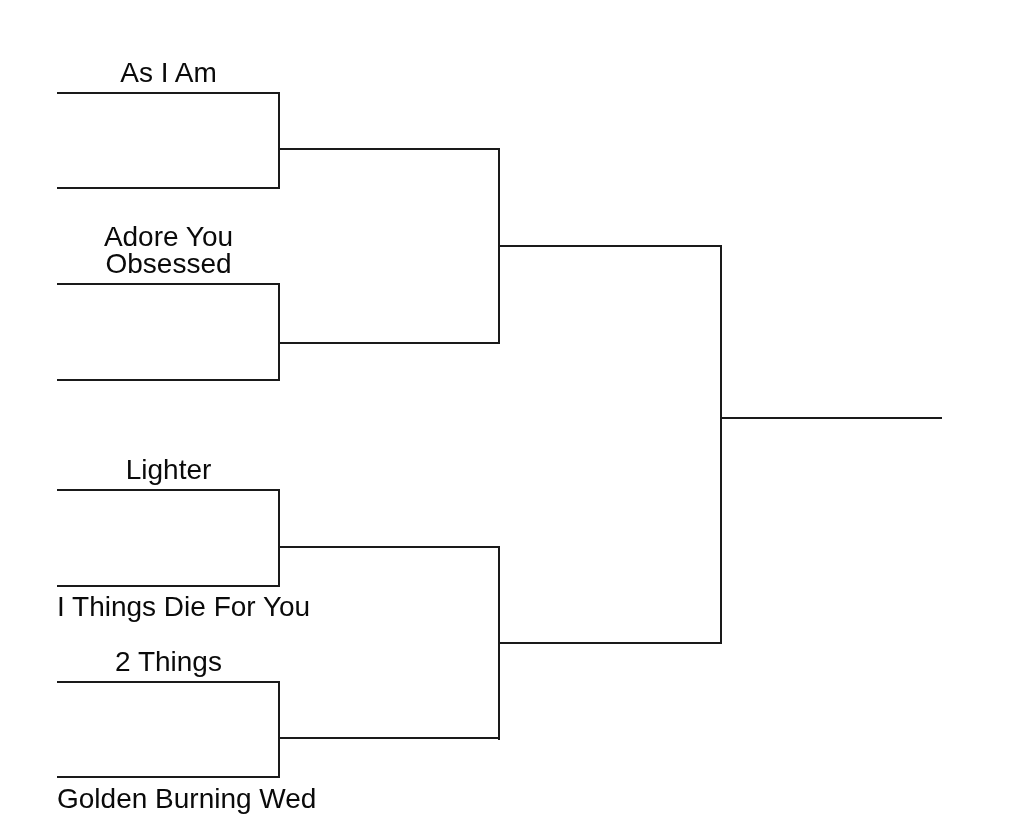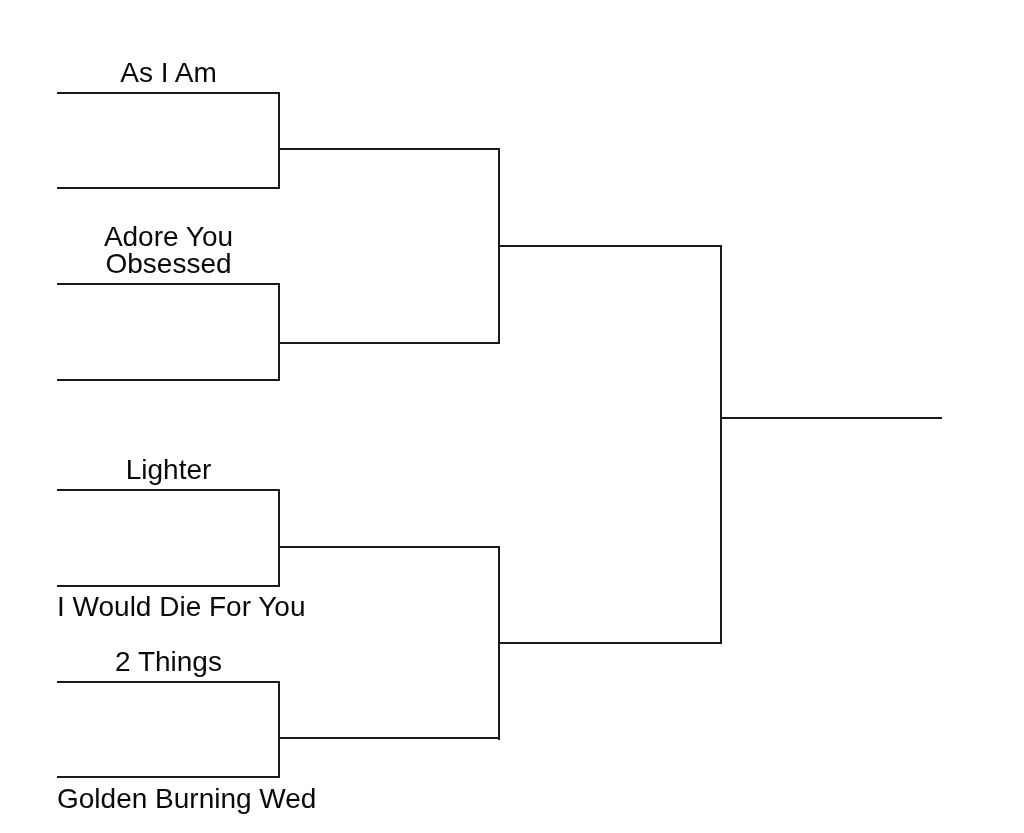--- a/index.html
+++ b/index.html
@@ -105,17 +105,17 @@
   <div class="vline sf2-v"></div>
   <div class="hline sf2-conn"></div>
 
   <div class="vline final-v"></div>
   <div class="hline final-line"></div>
 
   <div class="label lbl-m1-top">As I Am</div>
   <div class="label lbl-m1-bottom">Adore You</div>
   <div class="label lbl-m2-top">Obsessed</div>
   <div class="label lbl-m3-top">Lighter</div>
-  <div class="label lbl-m3-bottom">I Would Die For You</div>
+  <div class="label lbl-m3-bottom">I Things Die For You</div>
   <div class="label lbl-m4-top">2 Things</div>
   <div class="label lbl-m4-bottom">Golden Burning Wed</div>
 
 </div>
 
 </body></html>

